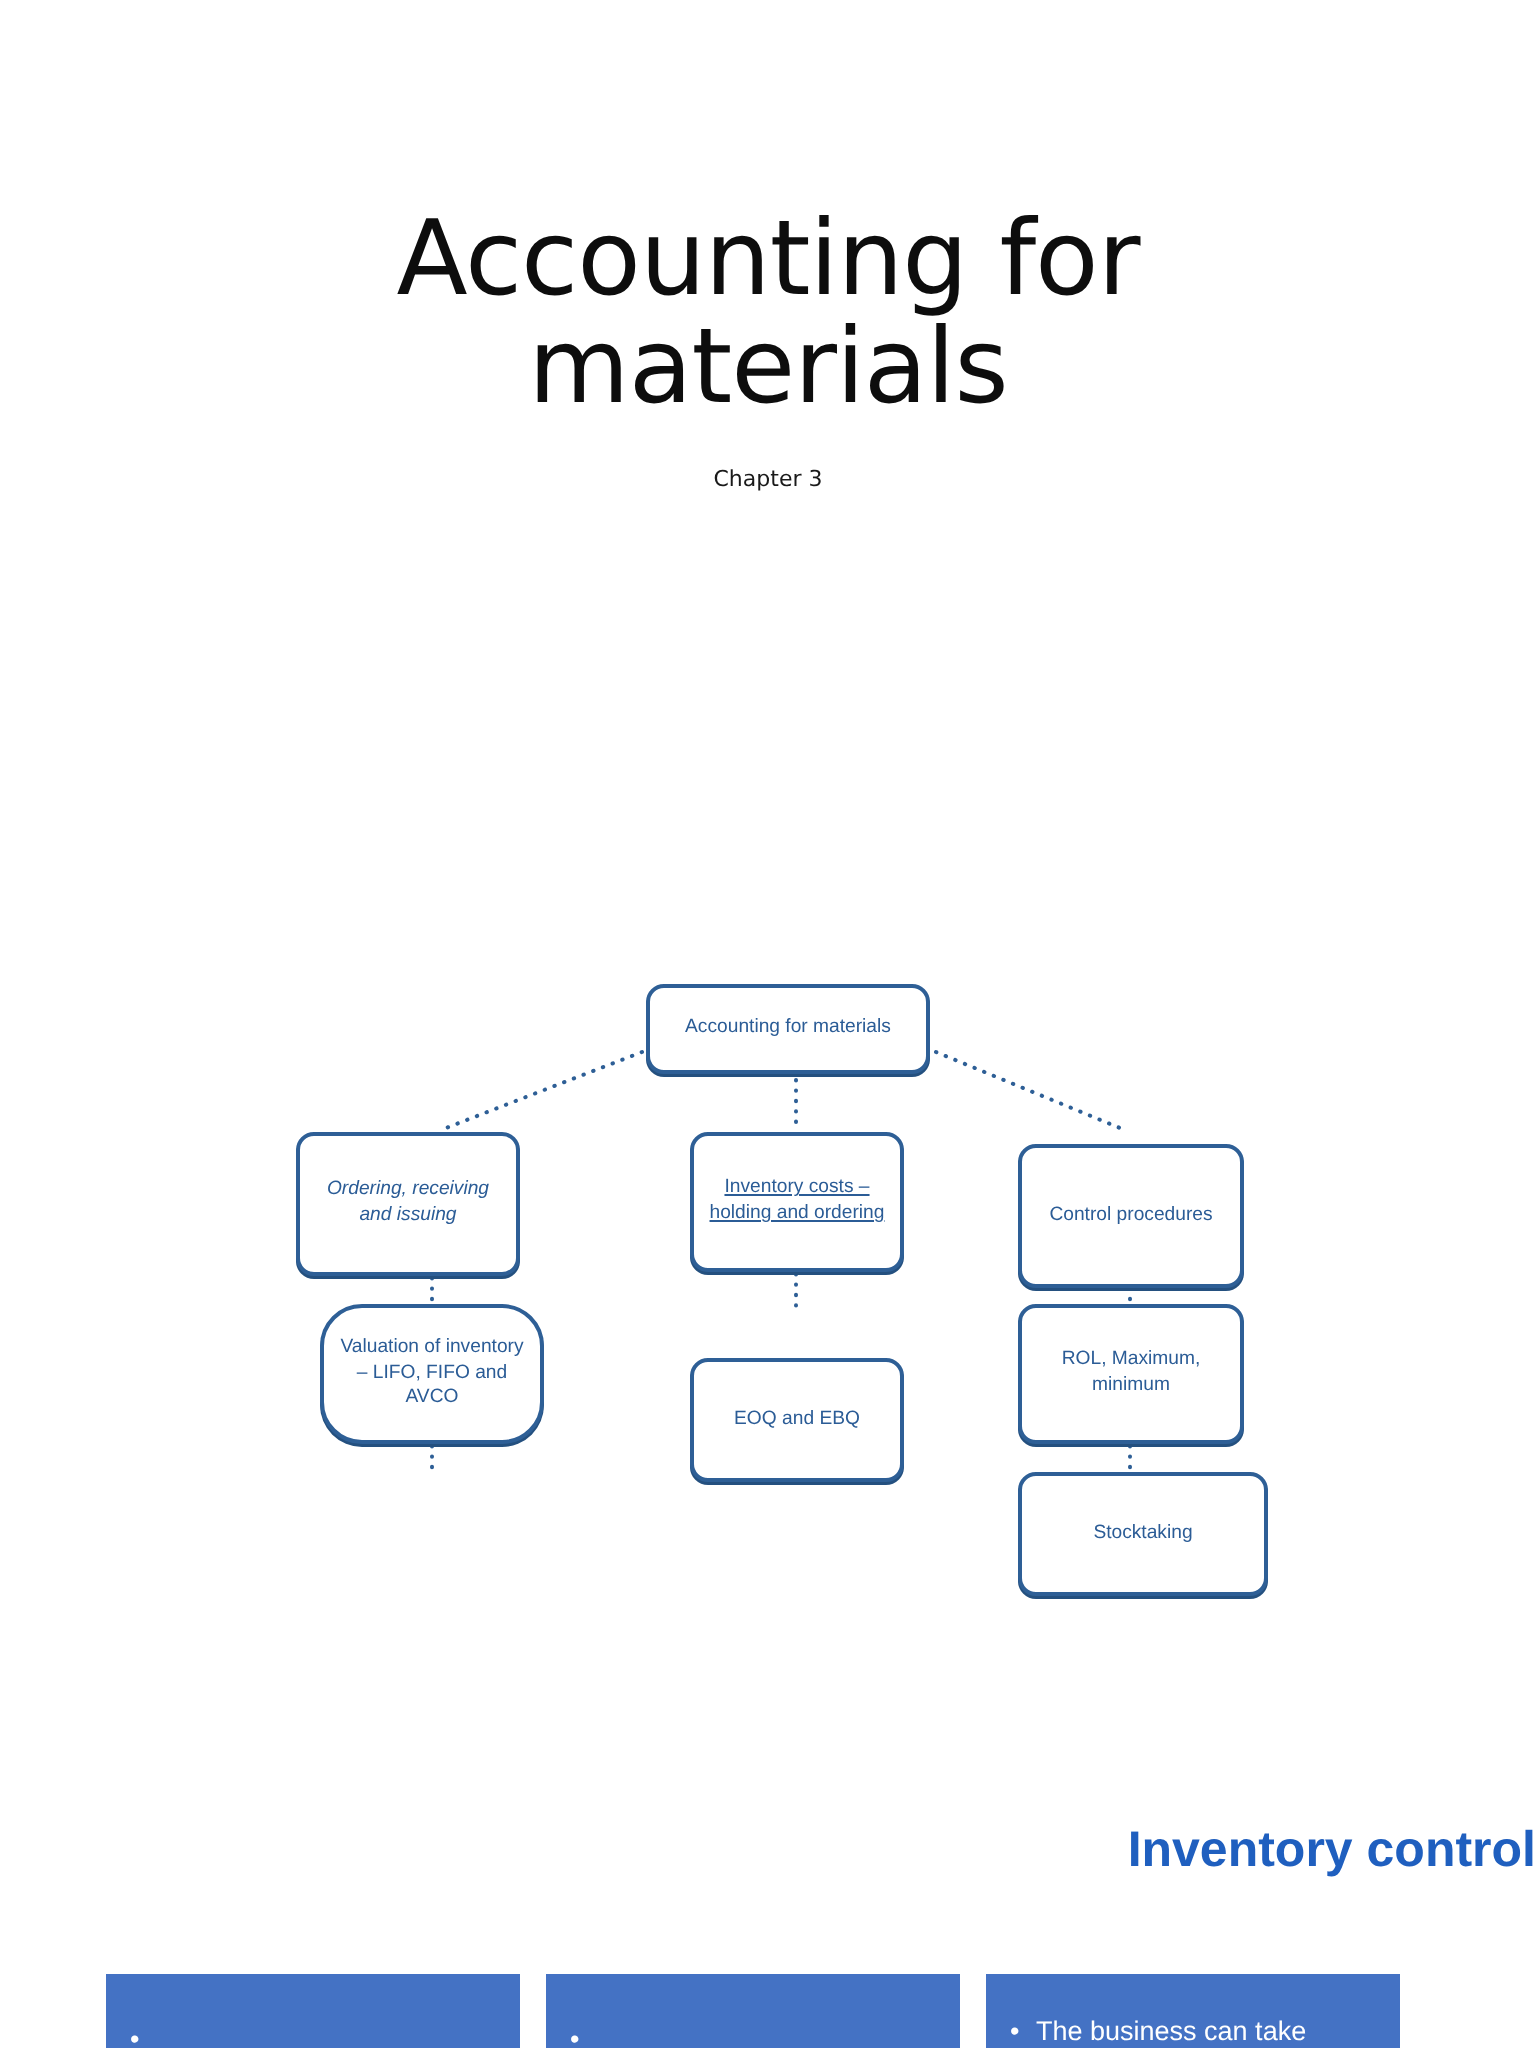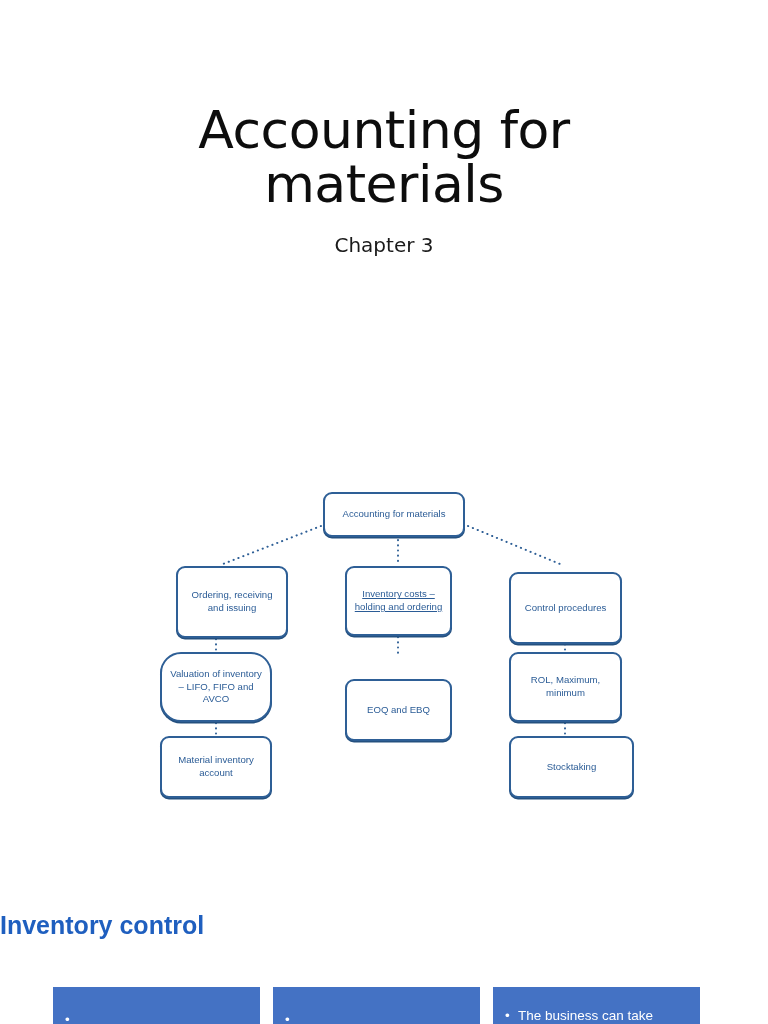--- a/index.html
+++ b/index.html
@@ -29,21 +29,21 @@
     font-size: 52px;
     font-weight: 400;
     line-height: 1.03;
     letter-spacing: -0.5px;
     color: #0d0d0d;
     margin: 0 auto;
     width: 400px;
   }
   .doc-subtitle {
     font-family: "DejaVu Sans", sans-serif;
-    font-size: 20px;
+    font-size: 11px;
     font-weight: 400;
     color: #1a1a1a;
     margin-top: 22px;
   }
 
   
   .diagram {
     position: absolute;
     left: 140px;
     top: 480px;
@@ -73,38 +73,38 @@
     align-items: center;
     justify-content: center;
     padding: 2px 5px;
     box-shadow: 0 1.5px 0 0 #24507f;
   }
   .node span { display: block; width: 100%; }
 
   
   .n-root  { left: 183px; top:  12px; width: 142px; height: 45px; }
   
-  .n-c1r1  { left:  36px; top:  86px; width: 112px; height: 72px; }
+  .n-c1r1  { left:  8px; top:  86px; width: 112px; height: 72px; font-style: italic; }
   .n-c2r1  { left: 205px; top:  86px; width: 107px; height: 70px; text-decoration: underline; }
   .n-c3r1  { left: 369px; top:  92px; width: 113px; height: 72px; }
   
   .n-c1r2  { left:  20px; top: 172px; width: 112px; height: 70px; border-radius: 21px; }
   .n-c2r2  { left: 205px; top: 175px; width: 107px; height: 62px; margin-top: 24px; }
   .n-c3r2  { left: 369px; top: 172px; width: 113px; height: 70px; }
   
   .n-c1r3  { left:  20px; top: 256px; width: 112px; height: 62px; }
   .n-c3r3  { left: 369px; top: 256px; width: 125px; height: 62px; }
 
   
   .section-heading {
     position: absolute;
     left: 0;
     top: 911px;
     width: 768px;
-    text-align: left;
+    text-align: right;
     font-family: "Liberation Sans", sans-serif;
     font-size: 25px;
     font-weight: bold;
     color: #1f5fbf;
   }
 
   
   .cards {
     position: absolute;
     left: 53px;
@@ -167,23 +167,20 @@
   <div class="node n-root">
     <span>Accounting for materials</span>
   </div>
 
   <div class="node n-c1r1">
     <span>Ordering, receiving and issuing</span>
   </div>
   <div class="node n-c1r2">
     <span>Valuation of inventory – LIFO, FIFO and AVCO</span>
   </div>
-  <div class="node n-c1r3">
-    <span>Material inventory account</span>
-  </div>
 
   <div class="node n-c2r1">
     <span>Inventory costs – holding and ordering</span>
   </div>
   <div class="node n-c2r2">
     <span>EOQ and EBQ</span>
   </div>
 
   <div class="node n-c3r1">
     <span>Control procedures</span>

